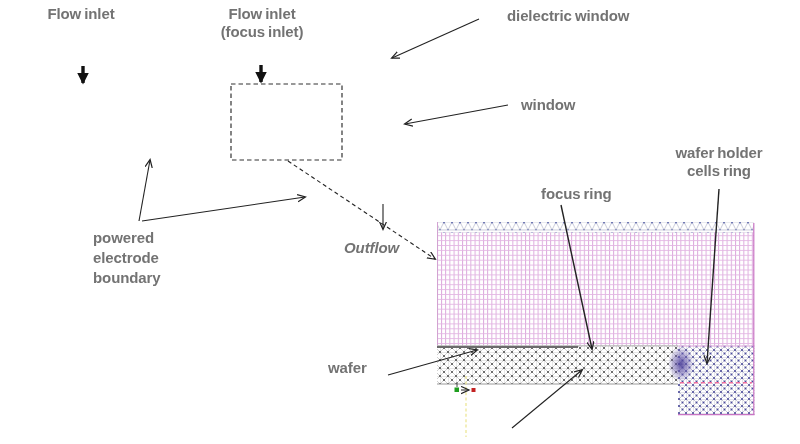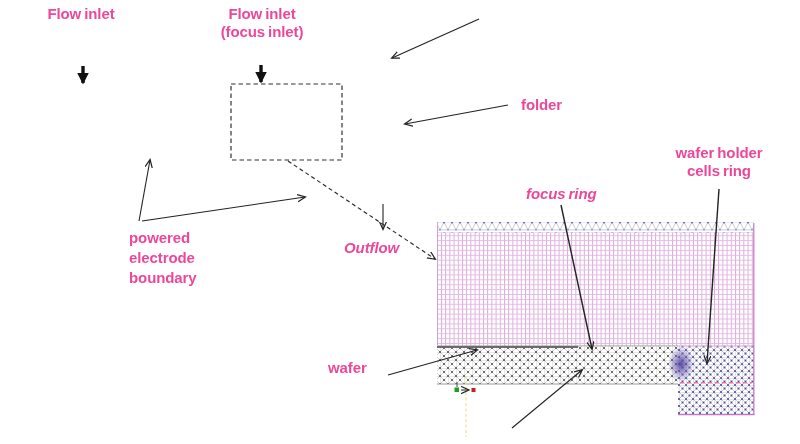--- a/index.html
+++ b/index.html
@@ -1,22 +1,22 @@
 <!DOCTYPE html>
 <html><head>
 <meta charset="utf-8">
 <style>
   html,body{margin:0;padding:0;background:#fff;}
   #stage{position:relative;width:800px;height:444px;background:#fff;overflow:hidden;
          font-family:"Liberation Sans",sans-serif;}
-  .lbl{position:absolute;font-weight:bold;font-size:15px;line-height:19px;color:#ec4899;
+  .lbl{position:absolute;font-weight:bold;font-size:15px;line-height:19px;color:#737373;
        white-space:nowrap;word-spacing:-1px;letter-spacing:-0.1px;}
   .ctr{text-align:center;}
   .ml{line-height:18px;}
-  .pe{line-height:20px;margin-left:36px;}
+  .pe{line-height:20px;}
   svg{position:absolute;left:0;top:0;}
 </style>
 </head>
 <body>
 
 <div id="stage">
 
   <svg width="800" height="444" viewBox="0 0 800 444">
     <defs>
       <pattern id="pQuad" width="4.2" height="4.9" patternUnits="userSpaceOnUse">
@@ -116,29 +116,30 @@
 
   <div class="lbl ctr ml" style="left:14px;top:5px;width:134px;">
     <span>Flow inlet</span><br>
   </div>
 
   <div class="lbl ctr ml" style="left:200px;top:5px;width:124px;">
     <span>Flow inlet</span><br>
     <span>(focus inlet)</span>
   </div>
 
+  <div class="lbl" style="left:507px;top:6px;">dielectric window</div>
 
-  <div class="lbl" style="left:521px;top:95px;">folder</div>
+  <div class="lbl" style="left:521px;top:95px;">window</div>
 
   <div class="lbl ctr ml" style="left:657px;top:144px;width:124px;">
     <span>wafer holder</span><br>
     <span>cells ring</span>
   </div>
 
-  <div class="lbl" style="left:526px;top:184px;font-style:italic;">focus ring</div>
+  <div class="lbl" style="left:541px;top:184px;">focus ring</div>
 
   <div class="lbl pe" style="left:93px;top:228px;">
     <span>powered</span><br>
     <span>electrode</span><br>
     <span>boundary</span>
   </div>
 
   <div class="lbl" style="left:344px;top:238px;font-style:italic;">Outflow</div>
 
   <div class="lbl" style="left:328px;top:358px;">wafer</div>

